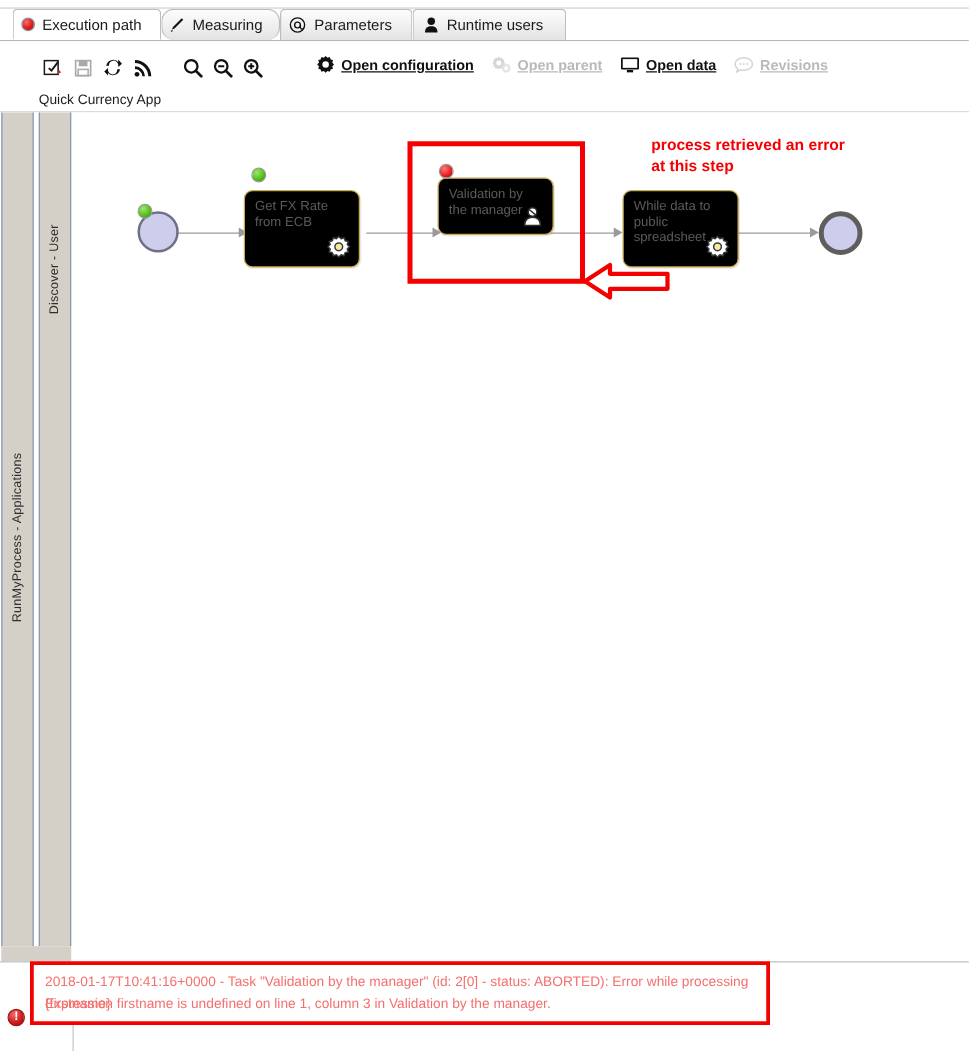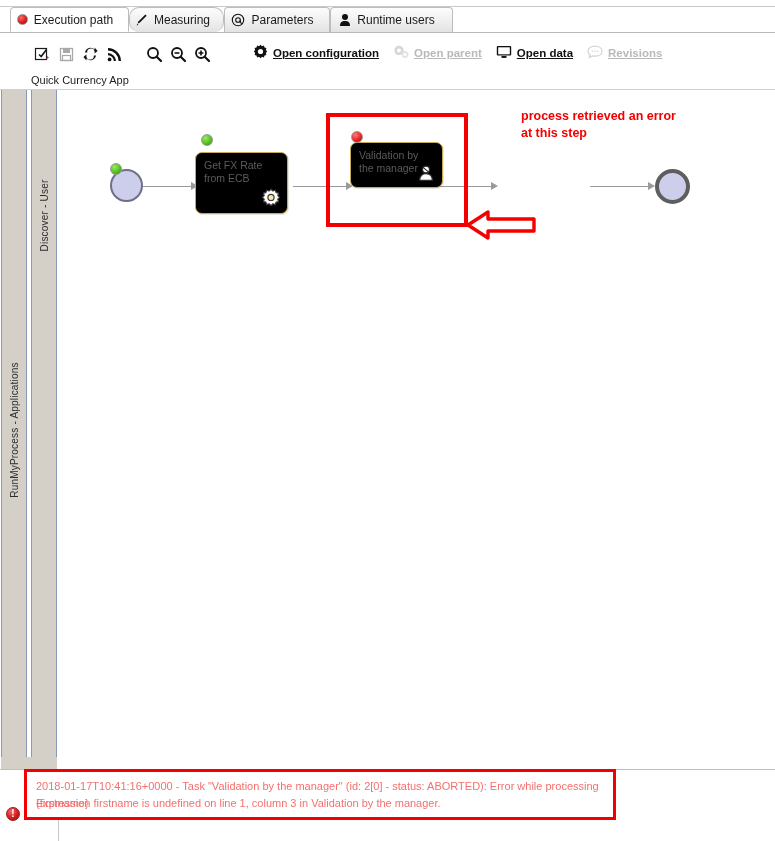--- a/index.html
+++ b/index.html
@@ -529,20 +529,31 @@
 
     <div class="big-arrow" style="left:408px; top:118px;">
       <svg width="70" height="34" viewBox="0 0 70 34">
         <path d="M2 17 L22 4 L22 11 L68 11 L68 23 L22 23 L22 30 Z" fill="#ffffff" stroke="#f40000" stroke-width="3.4" stroke-linejoin="round"></path>
       </svg>
     </div>
 
     <div class="annot-text" style="left:463px; top:18px; width:250px;">process retrieved an error
 at this step</div>
 
+    <div class="node task" style="left:440px; top:62px; width:93px; height:62px;">
+      <div class="task-label">While data to
+public
+spreadsheet</div>
+      <div class="task-icon">
+        <svg width="24" height="24" viewBox="0 0 24 24">
+          <path d="M12 2.2 L13.9 4.0 L16.3 3.2 L17.1 5.6 L19.6 6.2 L18.8 8.6 L20.6 10.4 L18.8 12.2 L19.6 14.6 L17.1 15.2 L16.3 17.6 L13.9 16.8 L12 18.6 L10.1 16.8 L7.7 17.6 L6.9 15.2 L4.4 14.6 L5.2 12.2 L3.4 10.4 L5.2 8.6 L4.4 6.2 L6.9 5.6 L7.7 3.2 L10.1 4.0 Z" fill="#ffffff" stroke="#3a3a3a" stroke-width="1.2" stroke-linejoin="round"></path>
+          <circle cx="12" cy="10.4" r="3.1" fill="#fbe7a5" stroke="#3a3a3a" stroke-width="1.2"></circle>
+        </svg>
+      </div>
+    </div>
 
     <div class="node event event-end" style="left:597px; top:79px; width:35px; height:35px;"></div>
   </div>
 </div>
 
 <div class="console-wrap">
   <div class="console-railbg"></div>
   <div class="console-topline"></div>
   <div class="console-vline"></div>
 

